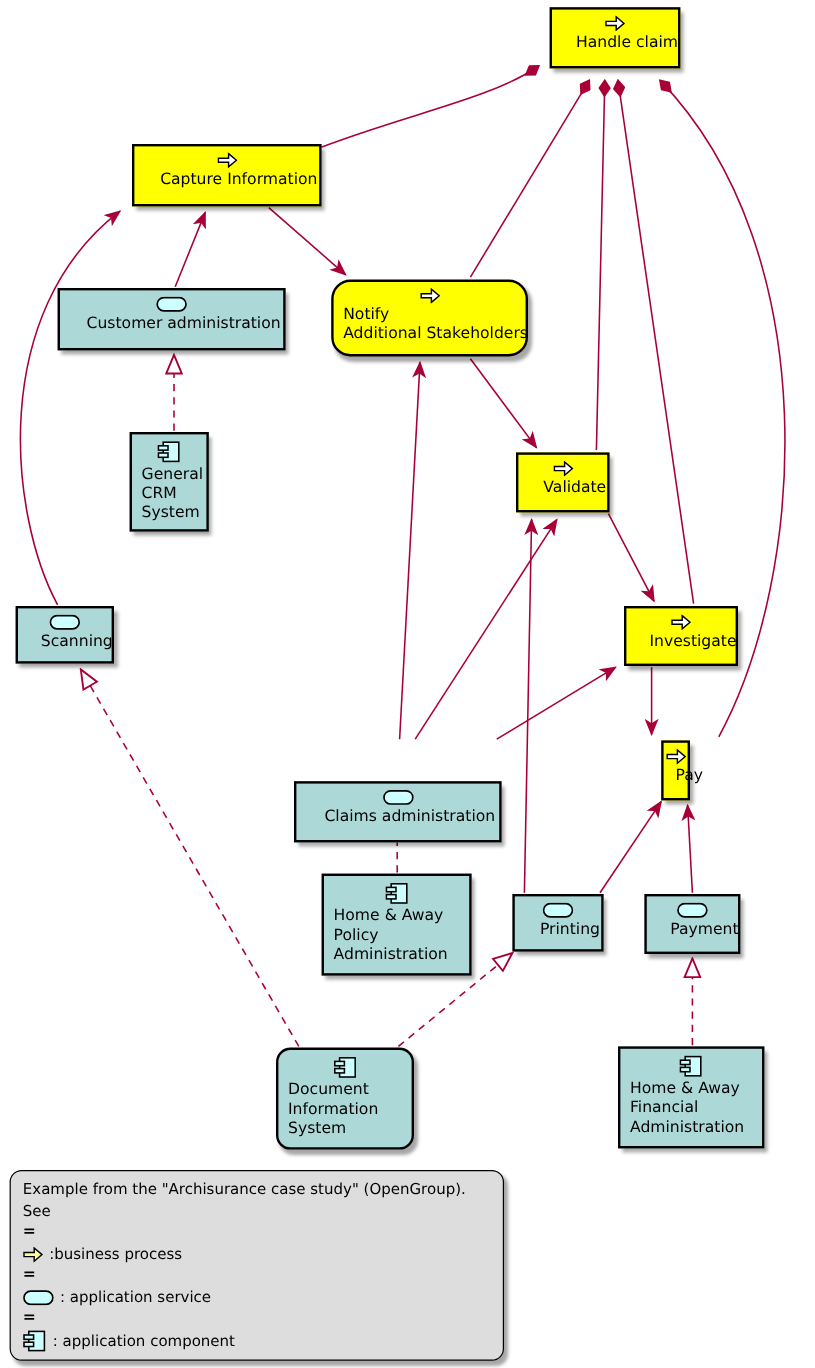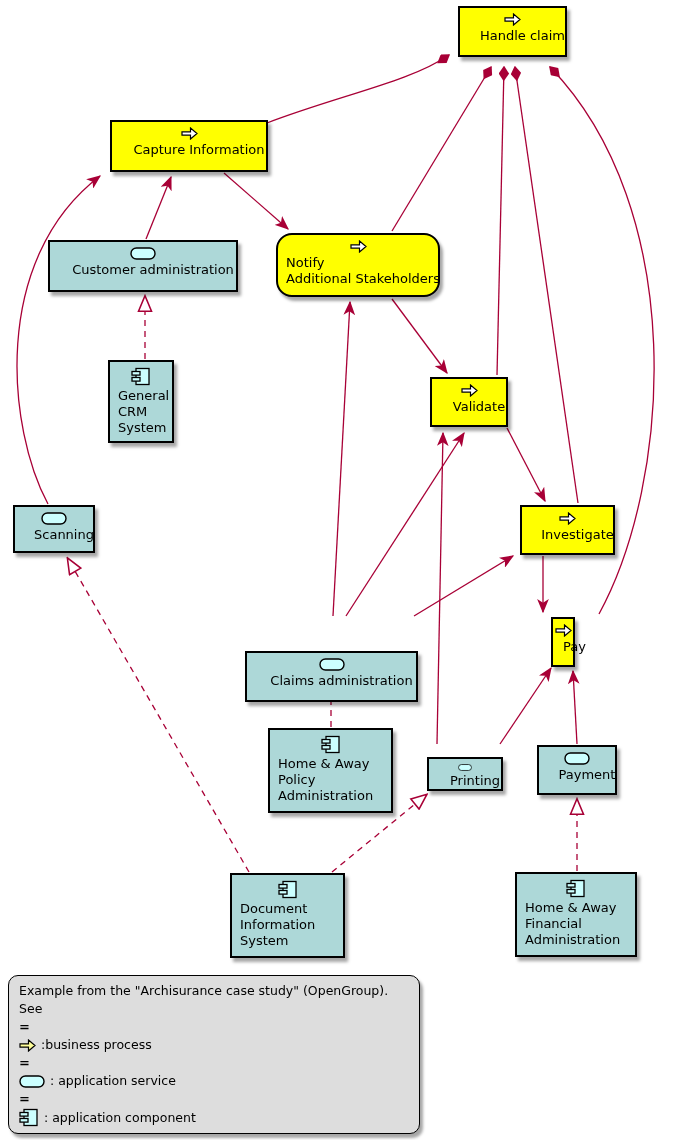--- a/index.html
+++ b/index.html
@@ -131,21 +131,21 @@
       </div>
     </div>
     <div class="node service" style="left: 245px; top: 617px; width: 173px; height: 51px; margin-top: 34px;">
       <svg width="26" height="13" viewBox="0 0 26 13">
         <rect x="1" y="1" width="24" height="11" rx="5.5" style="fill:var(--icon-fill);stroke:#000;stroke-width:1.4"></rect>
       </svg>
       <div class="lbl">
         <div>Claims administration</div>
       </div>
     </div>
-    <div class="node service" style="left: 427px; top: 745px; width: 76px; height: 34px; margin-top: 12px;">
+    <div class="node service" style="left: 427px; top: 745px; width: 76px; height: 48px;">
       <svg width="26" height="13" viewBox="0 0 26 13">
         <rect x="1" y="1" width="24" height="11" rx="5.5" style="fill:var(--icon-fill);stroke:#000;stroke-width:1.4"></rect>
       </svg>
       <div class="lbl">
         <div>Printing</div>
       </div>
     </div>
     <div class="node service" style="left: 537px; top: 745px; width: 80px; height: 50px;">
       <svg width="26" height="13" viewBox="0 0 26 13">
         <rect x="1" y="1" width="24" height="11" rx="5.5" style="fill:var(--icon-fill);stroke:#000;stroke-width:1.4"></rect>
@@ -171,21 +171,21 @@
         <rect x="5" y="1.5" width="13" height="16" style="fill:var(--icon-fill);stroke:#000;stroke-width:1.3"></rect>
         <rect x="1" y="4.5" width="8" height="3.6" style="fill:var(--icon-fill);stroke:#000;stroke-width:1.3"></rect>
         <rect x="1" y="10.5" width="8" height="3.6" style="fill:var(--icon-fill);stroke:#000;stroke-width:1.3"></rect>
       </svg>
       <div class="lbl multi">
         <div>Home &amp; Away</div>
         <div>Policy</div>
         <div>Administration</div>
       </div>
     </div>
-    <div class="node component" style="left: 230px; top: 873px; width: 115px; height: 85px;">
+    <div class="node component" style="left: 230px; top: 873px; width: 115px; height: 85px; border-radius: 12px;">
       <svg width="20" height="19" viewBox="0 0 20 19">
         <rect x="5" y="1.5" width="13" height="16" style="fill:var(--icon-fill);stroke:#000;stroke-width:1.3"></rect>
         <rect x="1" y="4.5" width="8" height="3.6" style="fill:var(--icon-fill);stroke:#000;stroke-width:1.3"></rect>
         <rect x="1" y="10.5" width="8" height="3.6" style="fill:var(--icon-fill);stroke:#000;stroke-width:1.3"></rect>
       </svg>
       <div class="lbl multi">
         <div>Document</div>
         <div>Information</div>
         <div>System</div>
       </div>

